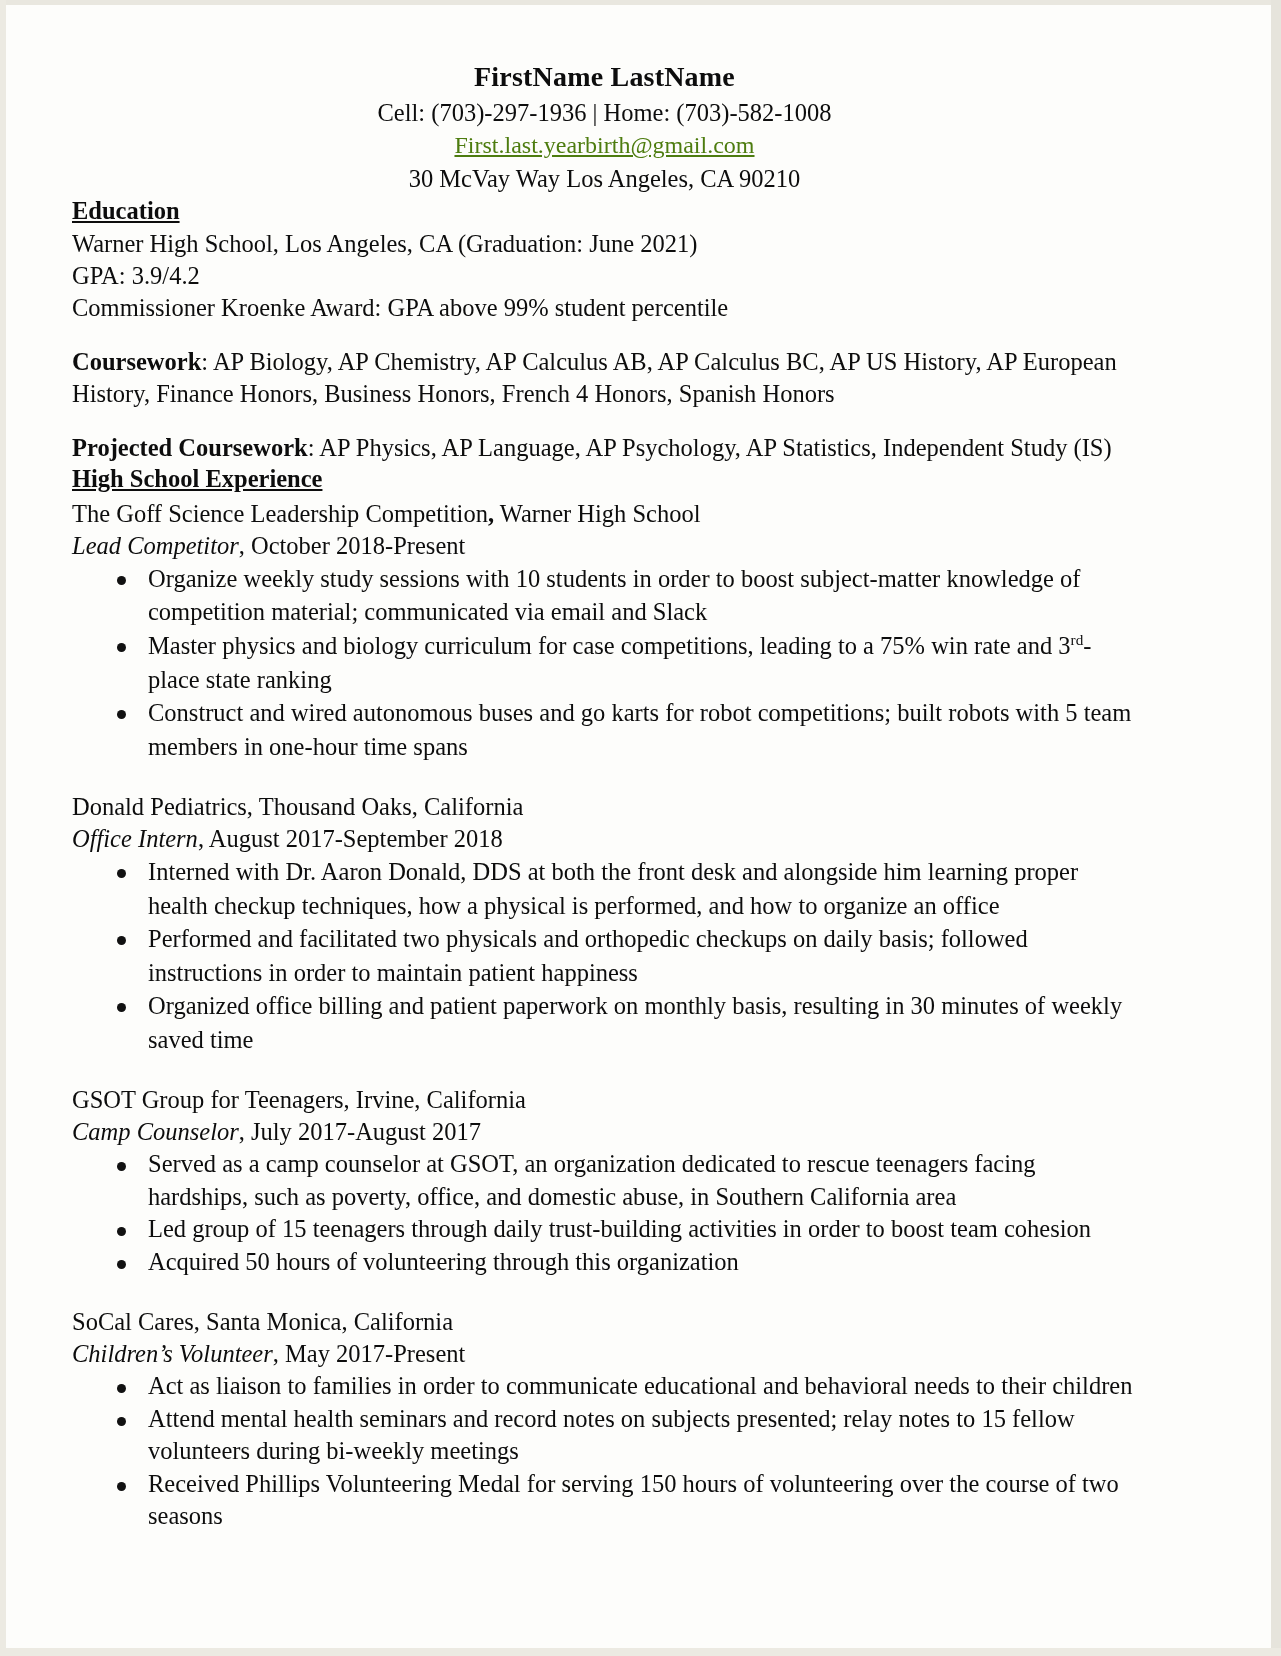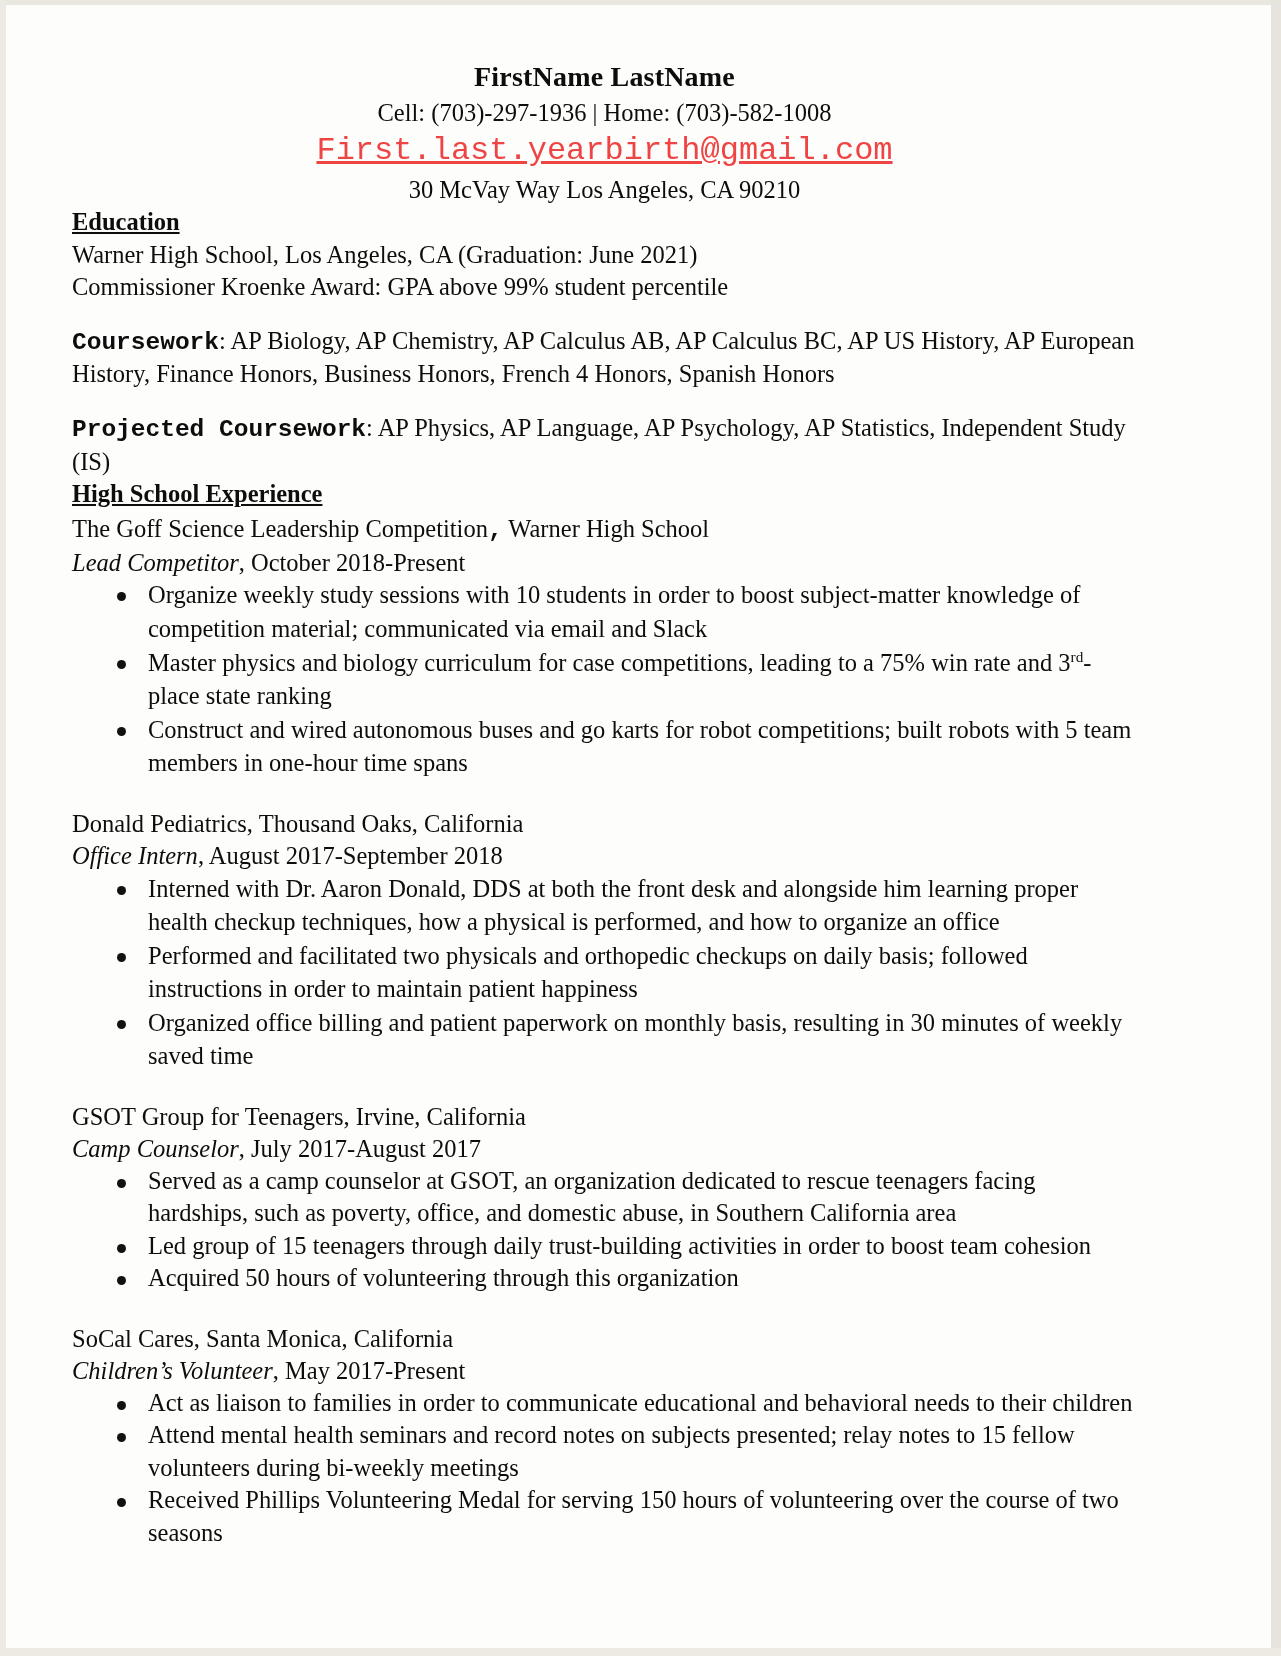--- a/index.html
+++ b/index.html
@@ -40,27 +40,26 @@
     letter-spacing: 0.2px;
     line-height: 1.22;
     margin: 0 0 3px 0;
   }
   .contact-line {
     font-size: 24.5px;
     line-height: 1.32;
     margin: 0;
   }
   .email-link {
-    font-size: 32px;
+    font-size: 24px;
     line-height: 1.32;
-    color: #ef4444;
+    color: #4d7c0f;
     text-decoration: underline;
     display: inline-block;
     margin: 1px 0;
-    font-family: Liberation Mono, monospace;
   }
   .address-line {
     font-size: 24.5px;
     line-height: 1.32;
     margin: 0;
   }
 
   
   .section { margin-top: 0; }
   .section-title {
@@ -76,21 +75,21 @@
     font-size: 24.5px;
     line-height: 1.30;
     margin: 0;
   }
   .para {
     font-size: 24.5px;
     line-height: 1.30;
     margin: 0;
   }
   .spaced { margin-top: 22px; }
-  .b { font-weight: bold; font-family: Liberation Mono, monospace; }
+  .b { font-weight: bold; }
   .i { font-style: italic; }
   sup { font-size: 0.62em; vertical-align: super; line-height: 0; }
 
   
   .job { margin-top: 28px; }
   .job-first { margin-top: 3px; }
   .job-org { font-size: 24.5px; line-height: 1.30; margin: 0; }
   .job-role { font-size: 24.5px; line-height: 1.30; margin: 0; }
 
   ul.bullets {
@@ -133,20 +132,21 @@
       <div class="contact-line">Cell: (703)-297-1936 | Home: (703)-582-1008</div>
       <div><a class="email-link" href="#">First.last.yearbirth@gmail.com</a></div>
       <div class="address-line">30 McVay Way Los Angeles, CA 90210</div>
     </div>
 
     <div class="section">
       <div class="section-title-wrap">
         <span class="section-title">Education</span>
       </div>
       <div class="line">Warner High School, Los Angeles, CA (Graduation: June 2021)</div>
+      <div class="line">GPA: 3.9/4.2</div>
       <div class="line">Commissioner Kroenke Award: GPA above 99% student percentile</div>
 
       <div class="para spaced">
         <span class="b">Coursework</span><span>: AP Biology, AP Chemistry, AP Calculus AB, AP Calculus BC, AP US History, AP European History, Finance Honors, Business Honors, French 4 Honors, Spanish Honors</span>
       </div>
 
       <div class="para spaced">
         <span class="b">Projected Coursework</span><span>: AP Physics, AP Language, AP Psychology, AP Statistics, Independent Study (IS)</span>
       </div>
     </div>

